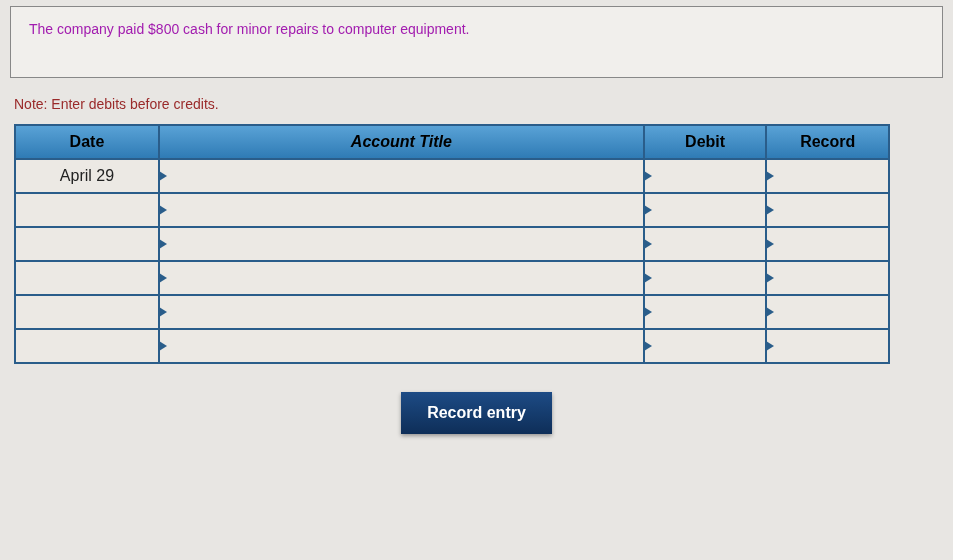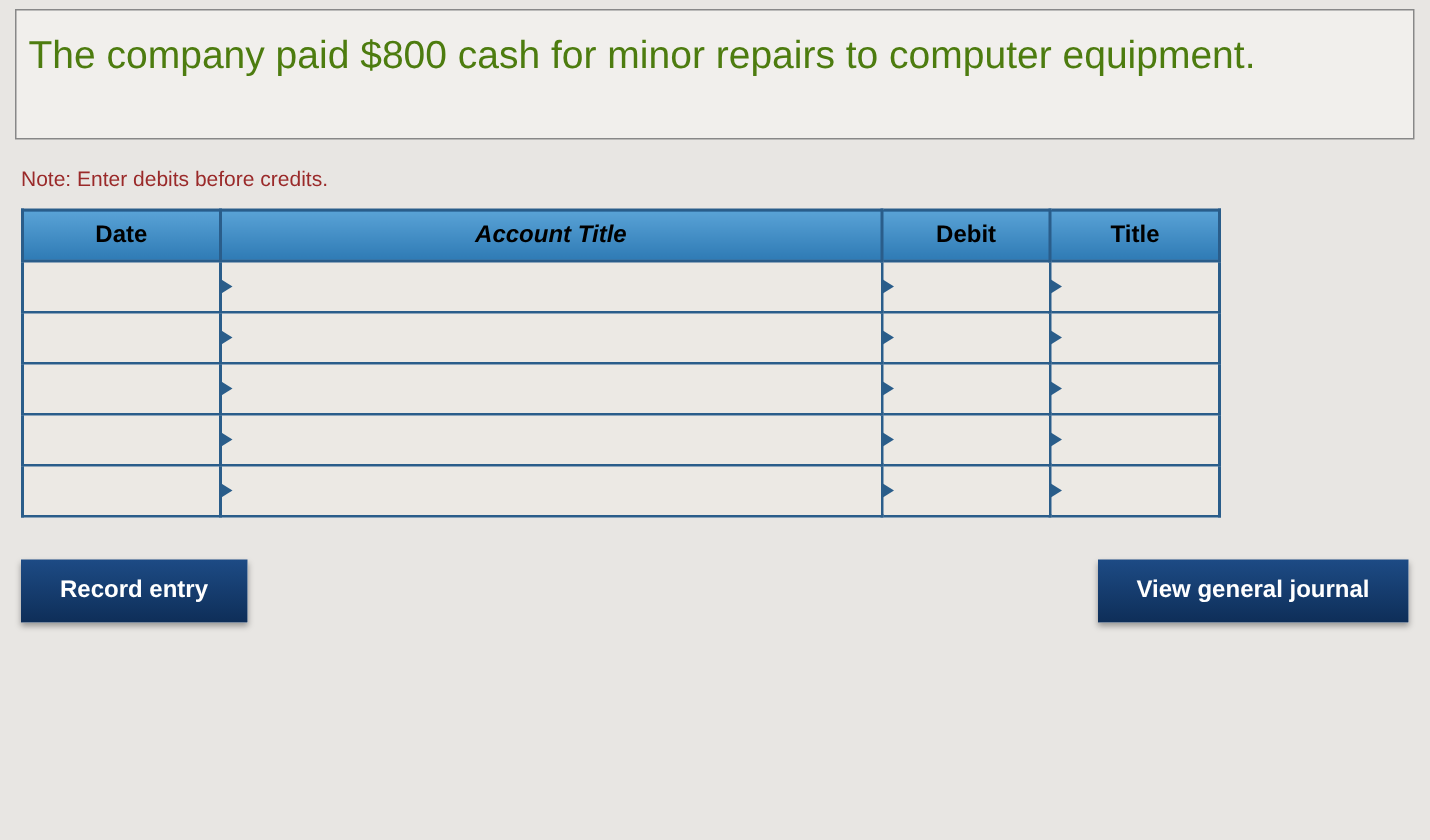--- a/index.html
+++ b/index.html
@@ -8,34 +8,34 @@
     padding: 0;
     width: 953px;
     height: 560px;
     font-family: Arial, Helvetica, sans-serif;
     background: #e8e6e3;
     color: #1a1a1a;
   }
   .prompt-box {
     border: 1px solid #888;
     background: #f1efec;
-    padding: 14px 18px 40px 8px;
+    padding: 14px 18px 40px 18px;
     margin: 6px 10px 0 10px;
-    font-size: 26px;
-    color: #4d7c0f;
+    font-size: 14px;
+    color: #a21caf;
   }
   .note {
     color: #9a2a2a;
     font-size: 14px;
     margin: 18px 10px 12px 14px;
   }
   .journal {
     border-collapse: collapse;
     margin: 0 0 0 14px;
-    width: 800px;
+    width: 876px;
     background: #f1efec;
   }
   .journal th {
     background: #3a8ac4;
     background: linear-gradient(#59a2d6, #2f7bb5);
     color: #000;
     font-weight: bold;
     font-size: 16px;
     text-align: center;
     border: 2px solid #2a5d8a;
@@ -104,24 +104,30 @@
 </div>
 
 <div class="note">Note: Enter debits before credits.</div>
 
 <table class="journal">
   <thead>
     <tr>
       <th class="col-date">Date</th>
       <th class="col-account">Account Title</th>
       <th class="col-debit">Debit</th>
-      <th class="col-credit">Title</th>
+      <th class="col-credit">Record</th>
     </tr>
   </thead>
   <tbody>
+    <tr>
+      <td class="date-cell"><span>April 29</span></td>
+      <td><span class="dd-marker"></span><span></span></td>
+      <td><span class="dd-marker"></span><span></span></td>
+      <td><span class="dd-marker"></span><span></span></td>
+    </tr>
     <tr>
       <td class="date-cell"><span></span></td>
       <td><span class="dd-marker"></span><span></span></td>
       <td><span class="dd-marker"></span><span></span></td>
       <td><span class="dd-marker"></span><span></span></td>
     </tr>
     <tr>
       <td class="date-cell"><span></span></td>
       <td><span class="dd-marker"></span><span></span></td>
       <td><span class="dd-marker"></span><span></span></td>
@@ -143,14 +149,13 @@
       <td class="date-cell"><span></span></td>
       <td><span class="dd-marker"></span><span></span></td>
       <td><span class="dd-marker"></span><span></span></td>
       <td><span class="dd-marker"></span><span></span></td>
     </tr>
   </tbody>
 </table>
 
 <div class="buttons-row">
   <button class="btn">Record entry</button>
-  <button class="btn right">View general journal</button>
 </div>
 
 </body></html>

